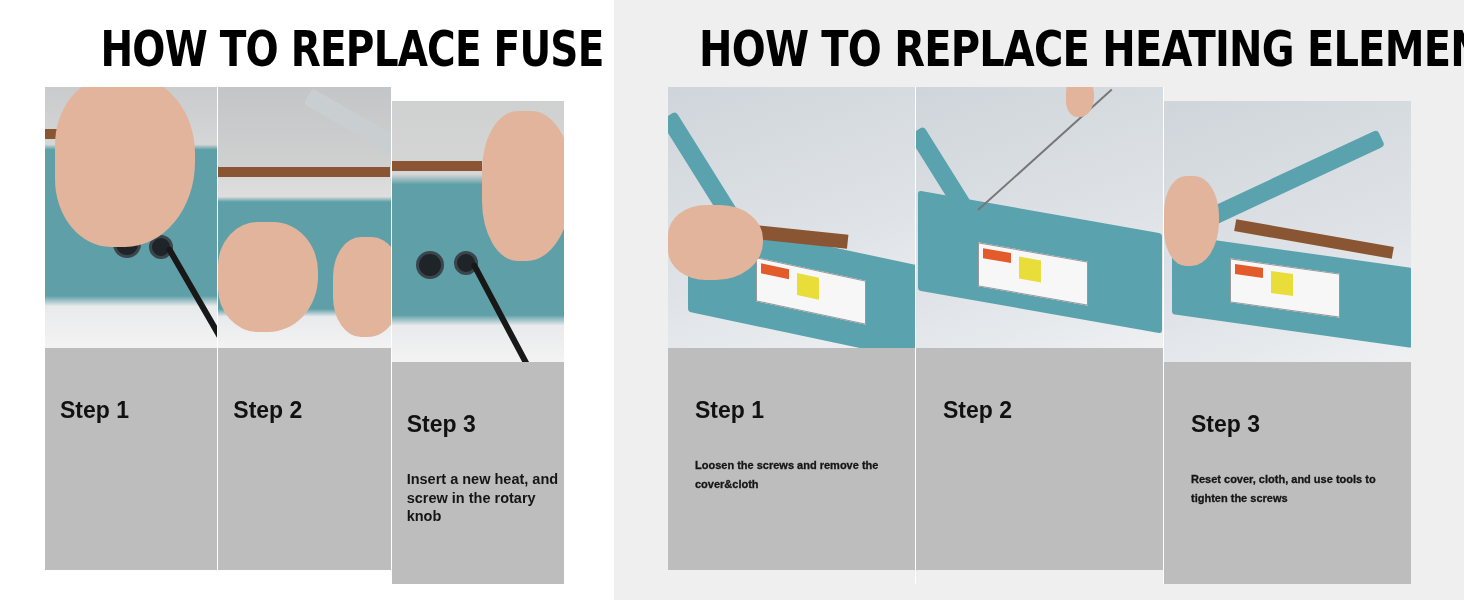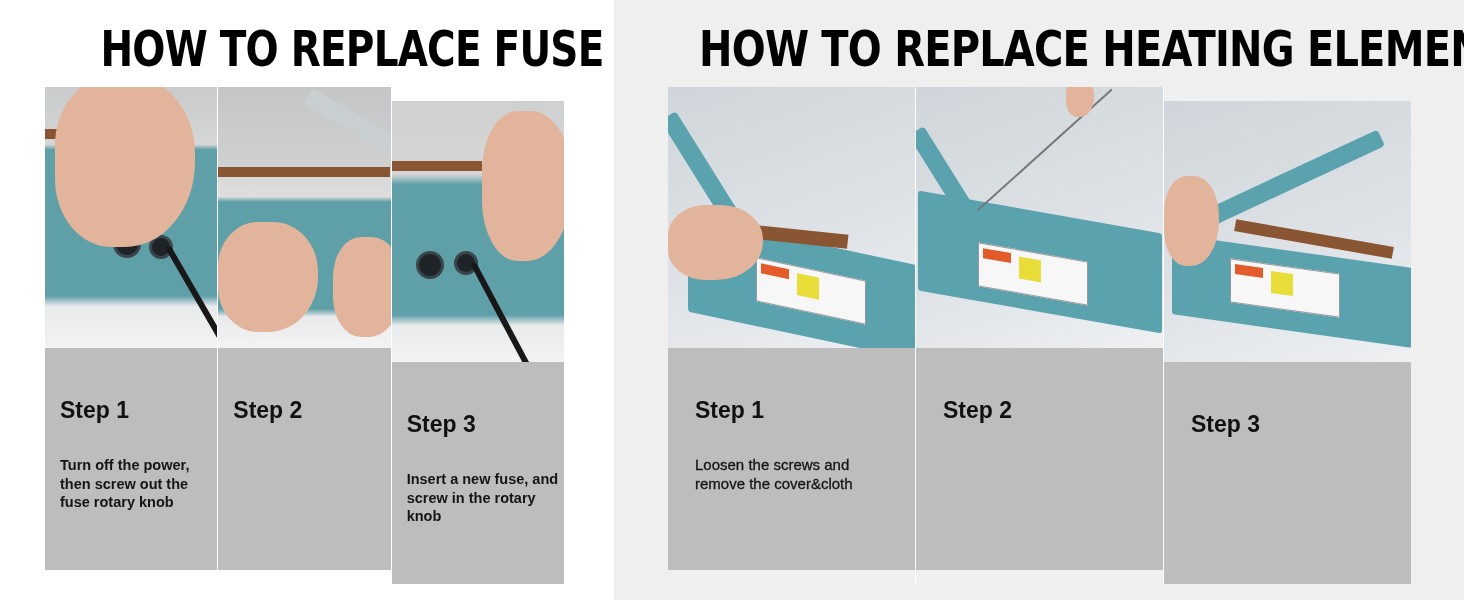--- a/index.html
+++ b/index.html
@@ -20,21 +20,21 @@
   .grid { position: absolute; top: 87px; display: flex; }
   .panel-left .grid { left: 45px; width: 519px; }
   .panel-right .grid { left: 54px; width: 743px; }
   .col { flex: 1; display: flex; flex-direction: column; border-right: 1px solid #ffffff; }
   .col:last-child { border-right: none; margin-top: 14px; }
   .photo { height: 261px; position: relative; overflow: hidden; }
   .info { height: 222px; background: #bdbdbd; padding: 48px 0 9px 15px; }
   .panel-right .info { padding-left: 27px; }
   .step-label { font-size: 23px; font-weight: bold; color: #111; line-height: 28px; }
   .step-desc { margin-top: 32px; font-size: 14.5px; font-weight: bold; color: #151515; line-height: 18.5px; max-width: 160px; }
-  .panel-right .step-desc { max-width: 190px; font-weight: normal; font-size: 15px; -webkit-text-stroke: 0.3px #151515; }
+  .panel-right .step-desc { max-width: 190px; font-weight: bold; font-size: 11px; -webkit-text-stroke: 0.3px #151515; }
   
   .scene-fuse { background: linear-gradient(#c9cbcc 0%, #d5d6d6 22%, #5fa0a8 24%, #5e9fa8 80%, #e9eaec 84%, #f3f3f3 100%); }
   .scene-heat { background: linear-gradient(160deg, #cfd5da 0%, #dfe3e7 60%, #eef0f2 100%); }
   .strip { position: absolute; height: 10px; background: #8a5532; }
   .hand { position: absolute; background: #e2b49c; border-radius: 40% 45% 50% 40%; }
   .knob { position: absolute; width: 28px; height: 28px; border-radius: 50%; background: #1e2428; border: 3px solid #3a464c; }
   .cord { position: absolute; width: 6px; background: #181818; border-radius: 3px; transform-origin: top; }
   .base { position: absolute; background: #5aa2ae; border-radius: 3px; }
   .arm { position: absolute; height: 18px; background: #5aa2ae; transform-origin: left center; border-radius: 4px; }
   .label-sticker { position: absolute; width: 110px; height: 44px; background: #f7f7f7; border: 1px solid #999; }
@@ -51,21 +51,20 @@
     <div class="col">
       <div class="photo scene-fuse">
         <div class="strip" style="left:0;top:42px;width:80px;"></div>
         <div class="knob" style="left:68px;top:143px;"></div>
         <div class="knob" style="left:104px;top:148px;width:24px;height:24px;"></div>
         <div class="cord" style="left:120px;top:160px;height:120px;transform:rotate(-30deg);"></div>
         <div class="hand" style="left:10px;top:-10px;width:140px;height:170px;"></div>
       </div>
       <div class="info">
         <div class="step-label">Step 1</div>
-        <div class="step-desc">Turn off the power, then screw out the fuse rotary knob</div>
       </div>
     </div>
     <div class="col">
       <div class="photo scene-fuse" style="background:linear-gradient(#c4c5c6 0%,#cfd0d0 30%,#d9d9d9 35%,#dedede 42%,#5fa0a8 44%,#5e9fa8 85%,#e9eaec 88%,#f3f3f3 100%);">
         <div class="strip" style="left:0;top:80px;width:172px;"></div>
         <div class="arm" style="left:90px;top:0;width:120px;transform:rotate(30deg);background:#c9cfd1;"></div>
         <div class="hand" style="left:0;top:135px;width:100px;height:110px;"></div>
         <div class="hand" style="left:115px;top:150px;width:70px;height:100px;"></div>
       </div>
       <div class="info">
@@ -75,21 +74,21 @@
     <div class="col">
       <div class="photo scene-fuse" style="background:linear-gradient(#cfd0d0 0%,#d6d6d6 28%,#5fa0a8 32%,#5e9fa8 82%,#e9eaec 86%,#f3f3f3 100%);">
         <div class="strip" style="left:0;top:60px;width:90px;"></div>
         <div class="knob" style="left:24px;top:150px;"></div>
         <div class="knob" style="left:62px;top:150px;width:24px;height:24px;"></div>
         <div class="cord" style="left:78px;top:162px;height:120px;transform:rotate(-28deg);"></div>
         <div class="hand" style="left:90px;top:10px;width:90px;height:150px;"></div>
       </div>
       <div class="info">
         <div class="step-label">Step 3</div>
-        <div class="step-desc">Insert a new fuse, and screw in the rotary knob</div>
+        <div class="step-desc">Insert a new heat, and screw in the rotary knob</div>
       </div>
     </div>
   </div>
 </div>
 
 <div class="panel panel-right">
   <h1 class="title">HOW TO REPLACE HEATING ELEMENT</h1>
   <div class="grid">
     <div class="col">
       <div class="photo scene-heat">
@@ -119,16 +118,17 @@
     <div class="col">
       <div class="photo scene-heat">
         <div class="arm" style="left:45px;top:108px;width:190px;transform:rotate(-25deg);"></div>
         <div class="base" style="left:8px;top:150px;width:240px;height:80px;transform:skewY(8deg);"></div>
         <div class="strip" style="left:70px;top:132px;width:160px;height:12px;transform:rotate(10deg);"></div>
         <div class="label-sticker" style="left:66px;top:165px;transform:skewY(8deg);"></div>
         <div class="hand" style="left:0;top:75px;width:55px;height:90px;"></div>
       </div>
       <div class="info">
         <div class="step-label">Step 3</div>
+        <div class="step-desc">Reset cover, cloth, and use tools to tighten the screws</div>
       </div>
     </div>
   </div>
 </div>
 
 </body></html>

